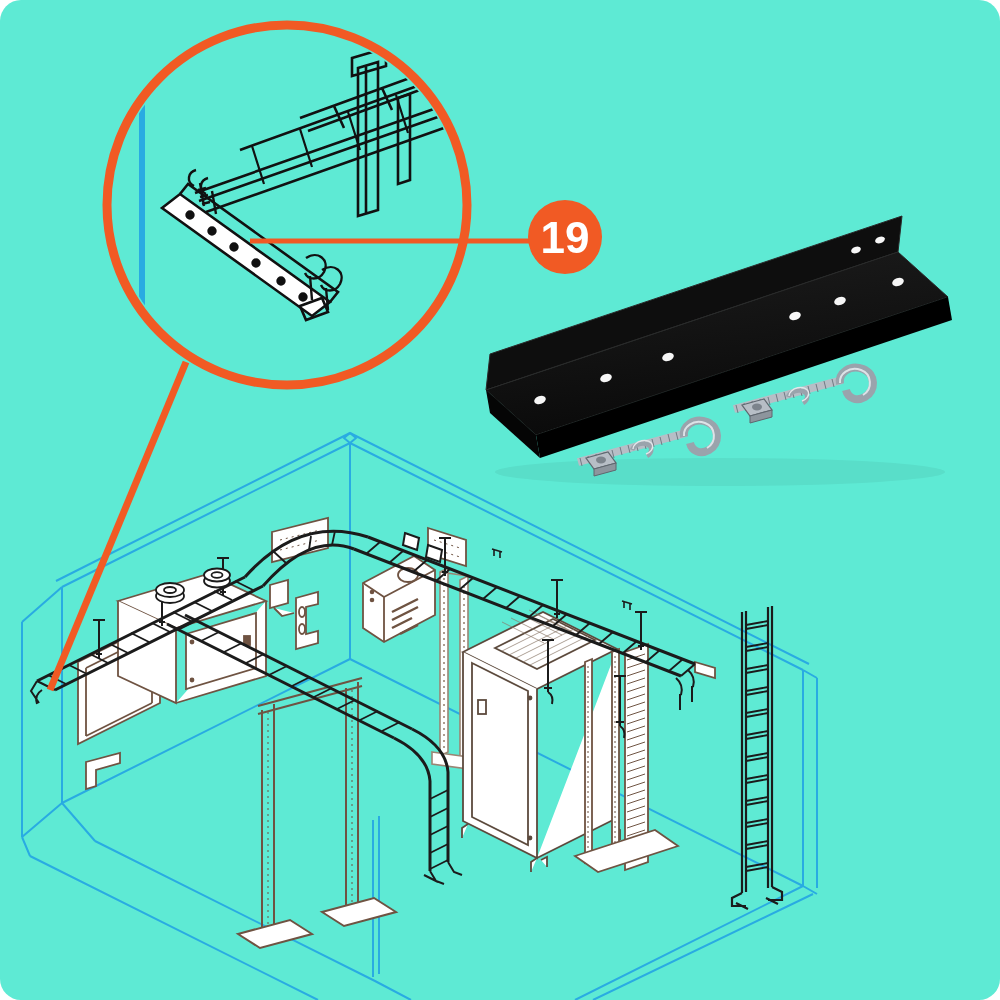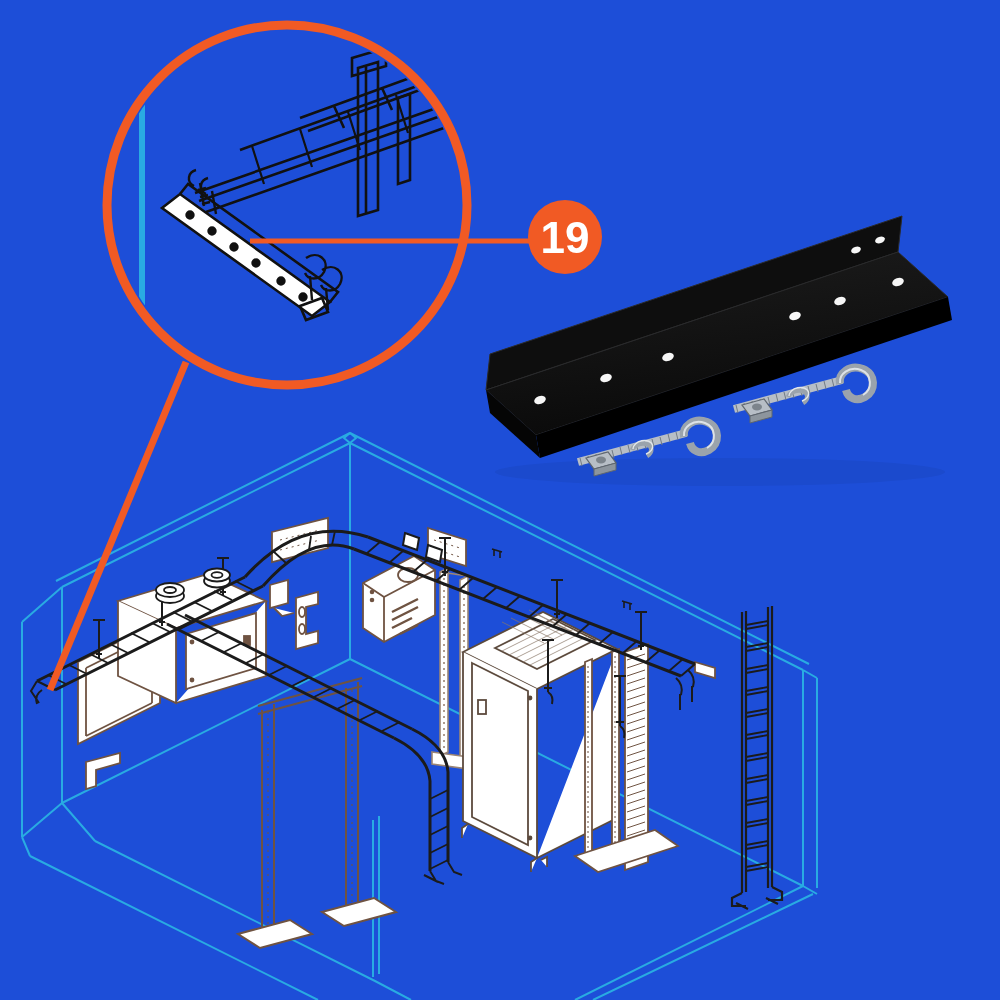--- a/index.html
+++ b/index.html
@@ -1,17 +1,17 @@
 <!DOCTYPE html>
 <html><head>
 <meta charset="utf-8">
 <style>
   html,body{margin:0;padding:0;background:#fff;}
-  .stage{position:relative;width:1000px;height:1000px;background:#1d4ed8;overflow:hidden;
-         font-family:"Liberation Sans",sans-serif;}
+  .stage{position:relative;width:1000px;height:1000px;background:#5eead4;overflow:hidden;
+         font-family:"Liberation Sans",sans-serif;border-radius:21px;}
   svg{position:absolute;inset:0;}
   .badge-text{font-family:"Liberation Sans",sans-serif;font-weight:bold;font-size:44px;}
 </style>
 </head>
 <body>
 
 <div class="stage">
 <svg width="1000" height="1000" viewBox="0 0 1000 1000">
   <defs>
     <clipPath id="calloutClip">

